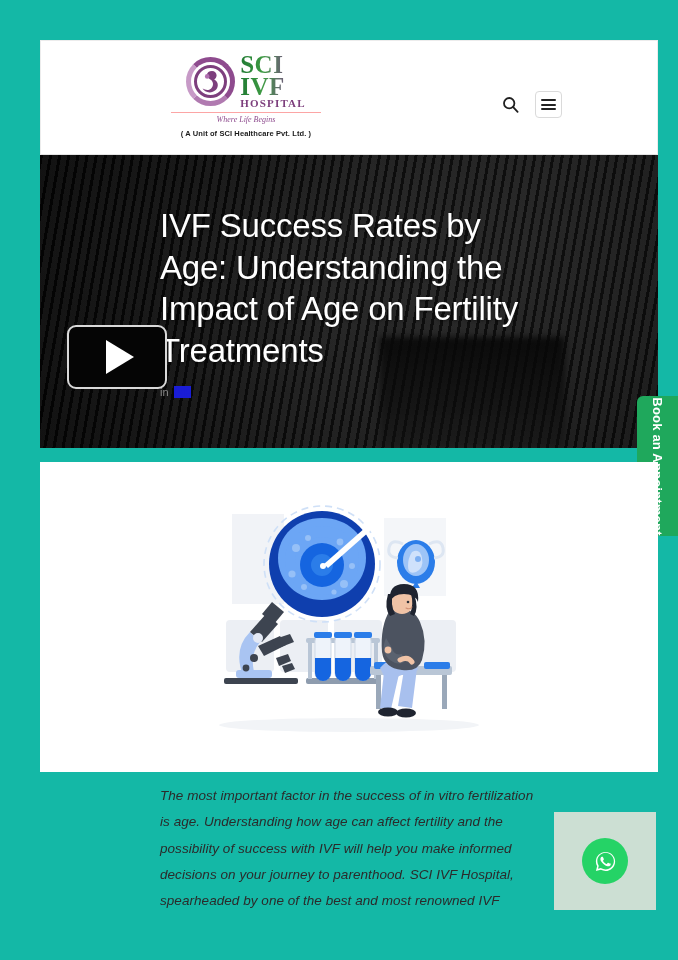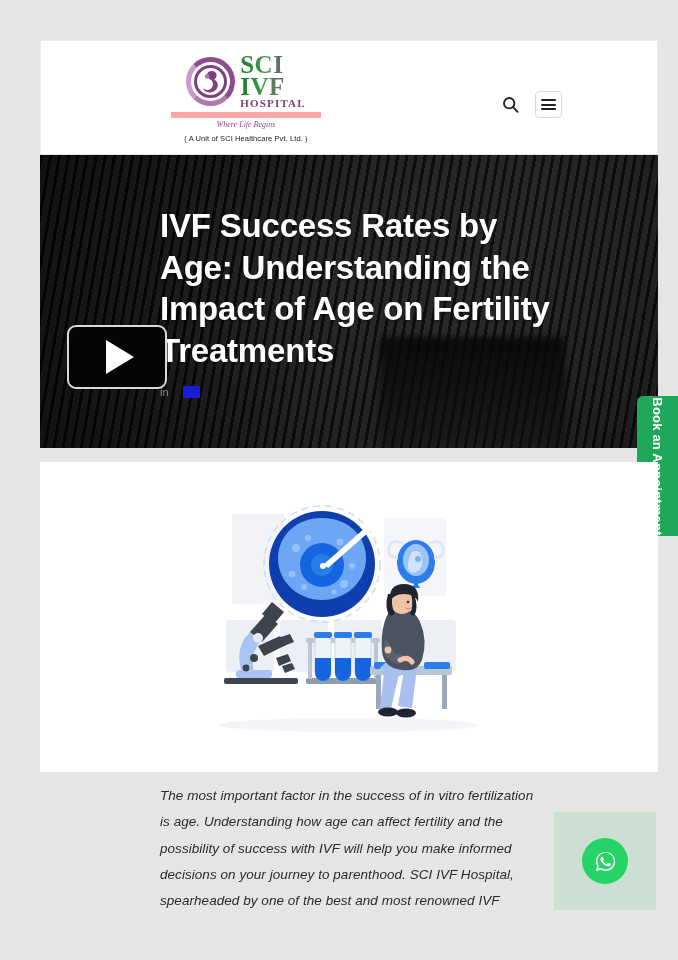--- a/index.html
+++ b/index.html
@@ -5,21 +5,21 @@
   * { box-sizing: border-box; margin: 0; padding: 0; }
   html, body {
     width: 678px; height: 960px;
     background: #ffffff;
     font-family: "Liberation Sans", sans-serif;
     overflow: hidden;
   }
   #page {
     position: relative;
     width: 678px; height: 960px;
-    background: #e5e5e5;
+    background: #14b8a6;
   }
 
   
   .site-header {
     position: absolute;
     left: 40px; top: 40px;
     width: 618px; height: 115px;
     background: #ffffff;
     border: 1px solid #ececec;
     border-bottom: 1px solid #e4e4e4;
@@ -76,29 +76,29 @@
     font-size: 11px;
     letter-spacing: 1.2px;
     color: #7d3f7d;
     margin-top: 1px;
   }
   .logo-tag {
     font-family: "Liberation Serif", serif;
     font-style: italic;
     font-size: 8px;
     color: #8e4b8e;
-    border-top: 6px solid #fca5a5;
+    border-top: 1px solid #fca5a5;
     margin-top: 3px;
     padding-top: 2px;
     width: 150px;
     text-align: center;
   }
   .logo-unit {
     font-size: 7.5px;
-    font-weight: normal;
+    font-weight: bold;
     color: #1a1a1a;
     margin-top: 5px;
     white-space: nowrap;
     letter-spacing: 0.1px;
   }
   .header-actions {
     position: absolute;
     right: 95px; top: 50px;
     display: flex;
     align-items: center;
@@ -148,31 +148,31 @@
   .hero-vignette {
     position: absolute; inset: 0;
     background: radial-gradient(ellipse at 40% 35%, rgba(0,0,0,0.10) 0%, rgba(0,0,0,0.42) 100%);
   }
   .hero-title {
     position: absolute;
     left: 120px; top: 50px;
     width: 392px;
     color: #ffffff;
     font-size: 33px;
-    font-weight: bold;
+    font-weight: normal;
     line-height: 1.26;
     letter-spacing: -0.2px;
     text-shadow: 0 1px 3px rgba(0,0,0,0.55);
   }
   .hero-meta {
     position: absolute;
     left: 120px; top: 231px;
     font-size: 11px;
     color: #8a8a8a;
-    display: flex; align-items: center; gap: 14px;
+    display: flex; align-items: center; gap: 5px;
   }
   .hero-meta .meta-link {
     color: #1f24ff;
     background: #1a1dd6;
     color: #1a1dd6;
     font-weight: bold;
     text-decoration: none;
   }
   .play-overlay {
     position: absolute;

